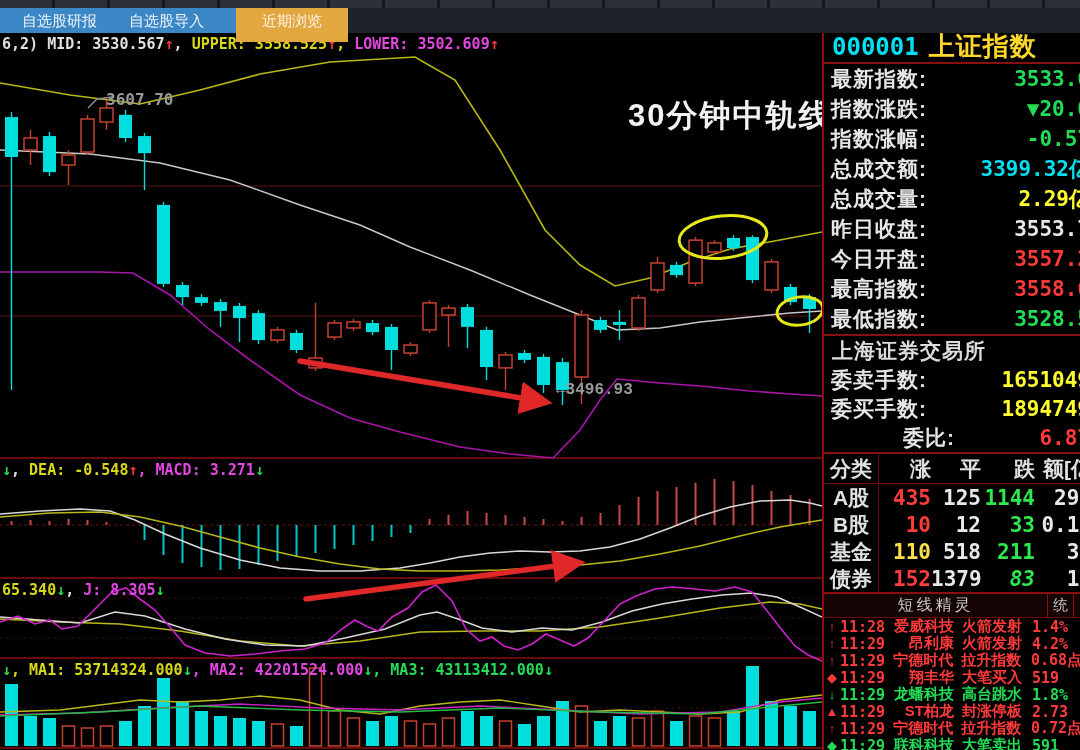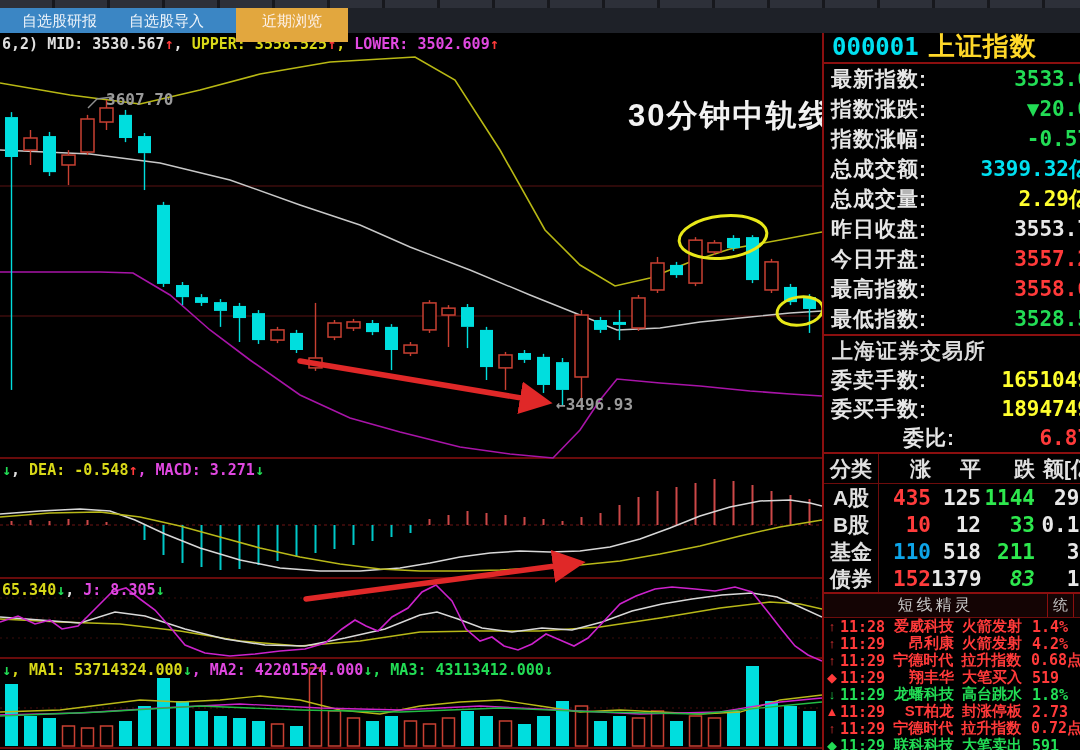--- a/index.html
+++ b/index.html
@@ -10,21 +10,21 @@
   .tabbar{position:absolute;top:8px;left:0;width:1080px;height:25px;background:#1e2128;display:flex;z-index:5;}
   .tabs-blue{display:flex;background:#3b86c4;padding:0 16px 0 6px;}
   .tab{height:34px;line-height:25px;padding:0 16px;font-size:15px;color:#eef4fa;cursor:default;white-space:nowrap;}
   .tab.active{background:#e2a73e;color:#fdf2ea;padding:0 26px;}
   #chart-svg{position:absolute;top:0;left:0;z-index:1;}
   .chart-label-row{position:absolute;left:2px;z-index:3;font:bold 15px "DejaVu Sans Mono","Liberation Mono",monospace;white-space:nowrap;}
   .annotation{position:absolute;left:628px;top:94px;z-index:3;font-size:31px;font-weight:bold;
     color:#f2f2f2;line-height:43px;letter-spacing:2px;}
   .price-label{position:absolute;z-index:3;font:bold 16px "DejaVu Sans Mono","Liberation Mono",monospace;color:#9a9a9a;}
   #label-high{left:106px;top:90px;}
-  #label-low{left:556px;top:395px;}
+  #label-low{left:556px;top:381px;font-family:Liberation Mono, monospace;}
   
   .rightpanel{position:absolute;left:822px;top:29px;width:258px;height:721px;z-index:4;
     background:#000;border-left:2px solid #8b0f0f;border-top:2px solid #8b0f0f;}
   .rp-title{height:31px;border-bottom:2px solid #8b0f0f;display:flex;align-items:center;padding-left:8px;}
   .rp-code{color:#00e0f0;font-size:24px;font-weight:bold;font-family:"DejaVu Sans Mono",monospace;}
   .rp-name{color:#ffd829;font-size:26px;font-weight:bold;margin-left:10px;letter-spacing:1px;}
   .qrow{display:flex;justify-content:space-between;align-items:center;height:30px;padding-left:7px;}
   .qrow .lab{color:#e6e6e6;font-size:21px;font-weight:bold;letter-spacing:1px;white-space:nowrap;}
   .qrow .val{font-family:"DejaVu Sans Mono","Liberation Mono",monospace;font-size:21px;font-weight:bold;
     margin-right:-8px;white-space:nowrap;}
@@ -412,21 +412,21 @@
         </div>
         <div class="trow">
           <span class="tc name">B股</span>
           <span class="tc c1 num" style="color: rgb(255, 60, 60);">10</span>
           <span class="tc c2 num" style="color: rgb(232, 232, 232);">12</span>
           <span class="tc c3 num" style="color: rgb(46, 232, 78);">33</span>
           <span class="tc c4 num" style="color: rgb(232, 232, 232);">0.14</span>
         </div>
         <div class="trow">
           <span class="tc name">基金</span>
-          <span class="tc c1 num" style="color: #0ea5e9;">110</span>
+          <span class="tc c1 num" style="color: #fde047;">110</span>
           <span class="tc c2 num" style="color: rgb(232, 232, 232);">518</span>
           <span class="tc c3 num" style="color: rgb(46, 232, 78);">211</span>
           <span class="tc c4 num" style="color: rgb(232, 232, 232);">31</span>
         </div>
         <div class="trow">
           <span class="tc name">债券</span>
           <span class="tc c1 num" style="color: rgb(255, 60, 60);">152</span>
           <span class="tc c2 num" style="color: rgb(232, 232, 232);">1379</span>
           <span class="tc c3 num" style="color: rgb(46, 232, 78); font-style: italic;">83</span>
           <span class="tc c4 num" style="color: rgb(232, 232, 232);">10</span>

